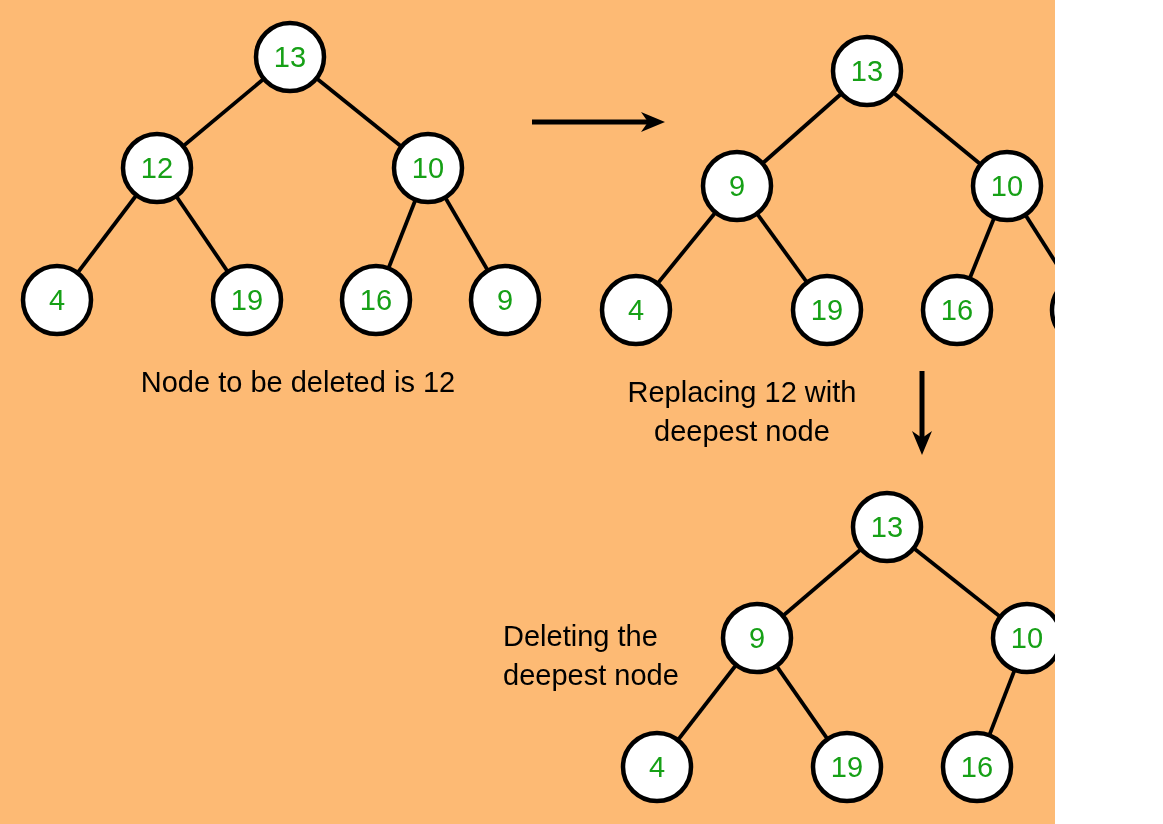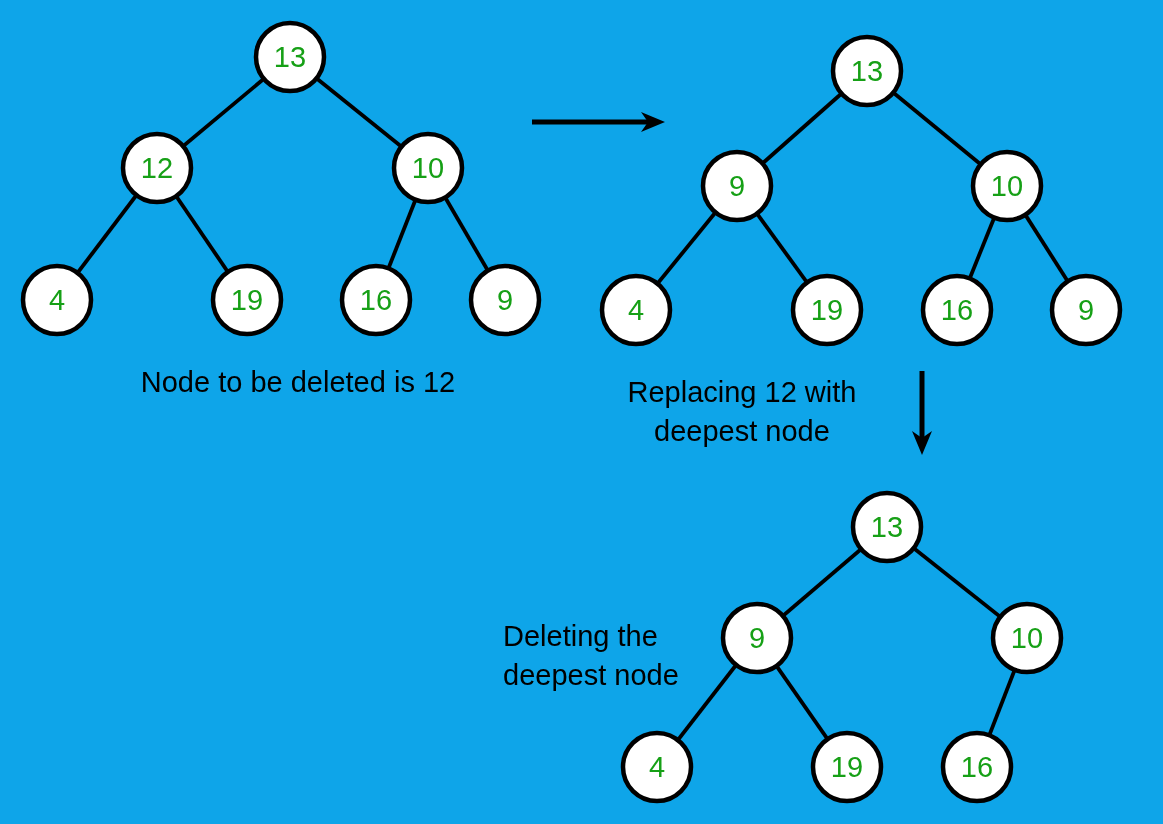--- a/index.html
+++ b/index.html
@@ -3,23 +3,23 @@
 <meta charset="utf-8">
 <style>
   html, body {
     margin: 0;
     padding: 0;
     background: #ffffff;
     font-family: "Liberation Sans", sans-serif;
   }
   #canvas-wrap {
     position: relative;
-    width: 1163px;
+    width: 1055px;
     height: 824px;
-    background: #0ea5e9;
+    background: #fdba74;
     overflow: hidden;
   }
   svg { display: block; }
   .node-label {
     font-family: "Liberation Sans", sans-serif;
     font-size: 29px;
     font-weight: 400;
   }
   .caption {
     font-family: "Liberation Sans", sans-serif;

